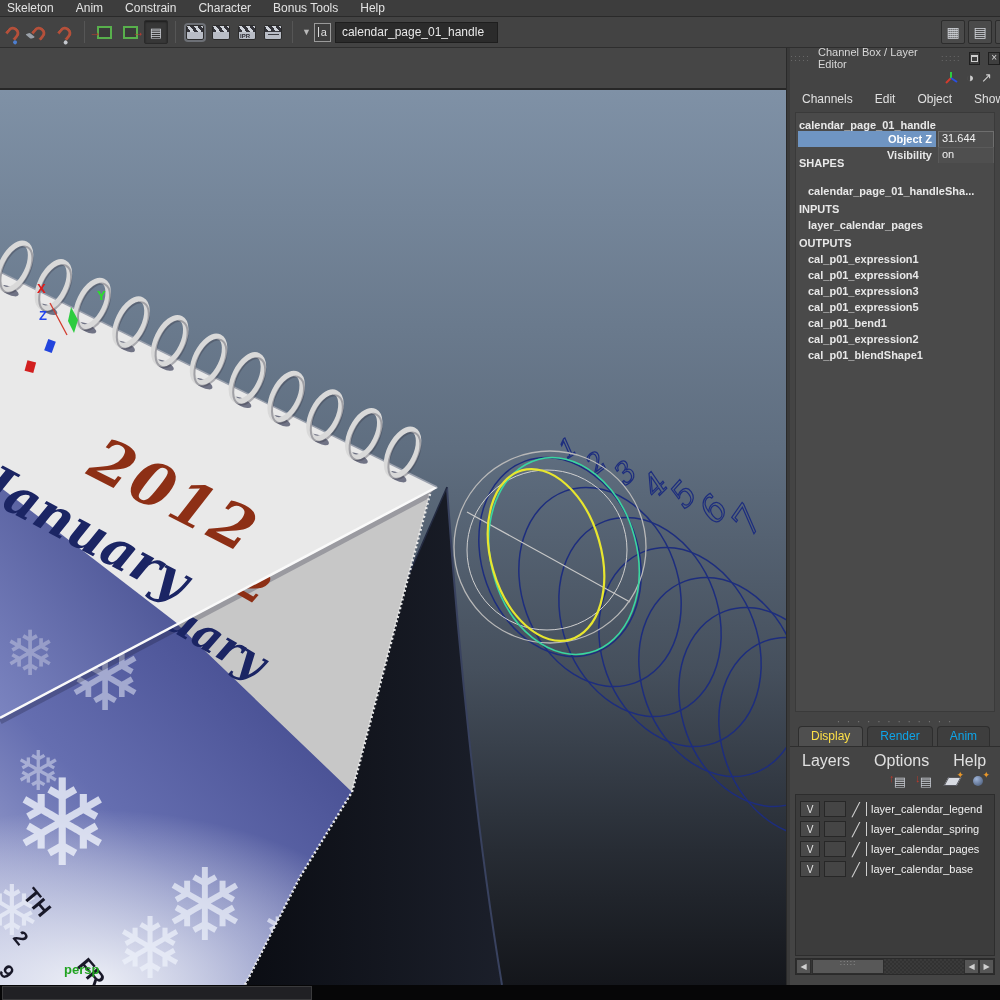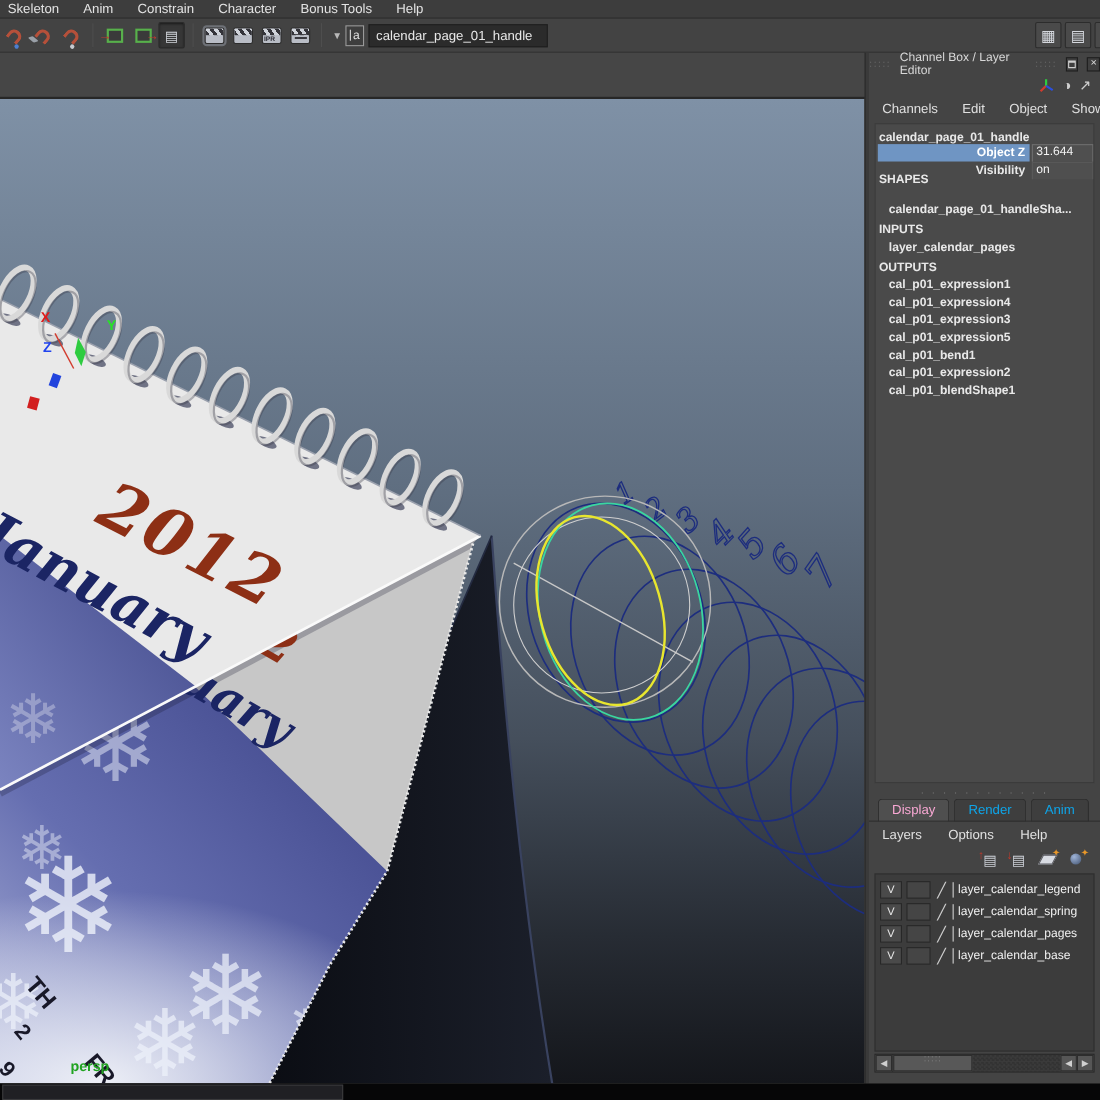--- a/index.html
+++ b/index.html
@@ -82,23 +82,23 @@
   .crow.sel .lbl { background:#6f95c3; color:#fff; left:2px; width:138px; }
   .crow.plain .val { border-color:#5a5a5a; }
   .indent { padding-left:12px; }
   .hdr { padding-left:3px; }
 
   .ldivider { position:absolute; top:668px; left:0; width:100%; text-align:center; color:#7a7a7a;
               font-size:10px; letter-spacing:2px; }
   .tabs { position:absolute; top:678px; left:8px; display:flex; gap:4px; height:21px; }
   .tab { padding:2px 12px 0; background:#3e3e3e; border:1px solid #2e2e2e; border-bottom:none;
          border-radius:4px 4px 0 0; color:#0ea5e9; font-size:12px; }
-  .tab.active { background:#4f4f4f; color:#f9a8d4; }
+  .tab.active { background:#4f4f4f; color:#fde047; }
   .ltabline { position:absolute; top:698px; left:0; width:100%; height:1px; background:#2e2e2e; }
-  .lmenus { position:absolute; top:704px; left:12px; display:flex; gap:24px; font-size:12px; color:#e0e0e0; }
+  .lmenus { position:absolute; top:704px; left:12px; display:flex; gap:24px; font-size:16px; color:#e0e0e0; }
   .licons { position:absolute; top:724px; right:12px; display:flex; gap:6px; }
   .licon { width:20px; height:18px; position:relative; display:flex; align-items:center; justify-content:center; }
   .layerstack { color:#c9cdd4; font-size:13px; }
   .licon .arrow { position:absolute; left:-1px; top:0; font-size:11px; font-weight:bold; color:#c0392b; }
   .licon .spark { position:absolute; right:-2px; top:-2px; color:#e8972a; font-size:9px; }
   .licon .page { width:13px; height:9px; background:#d8dbe2; transform:skewX(-28deg); border:1px solid #55565c; }
   .licon .ball { width:10px; height:10px; border-radius:50%; background:radial-gradient(circle at 35% 30%, #9fb4d8, #40516e); }
   .llist { position:absolute; top:746px; left:5px; width:200px; height:162px; background:#3c3c3c;
            border:1px solid #2d2d2d; }
   .lrow { position:absolute; left:4px; height:20px; display:flex; align-items:center; gap:4px; width:192px; }

